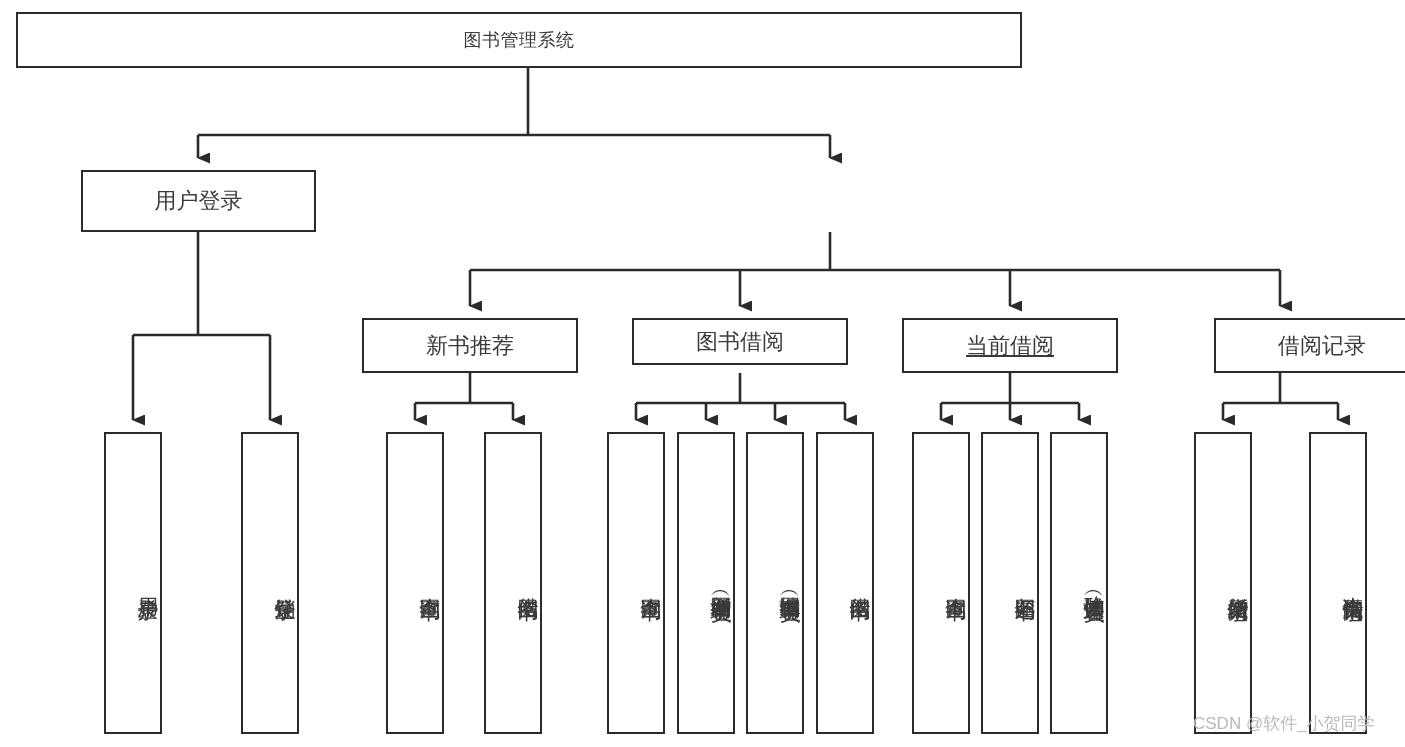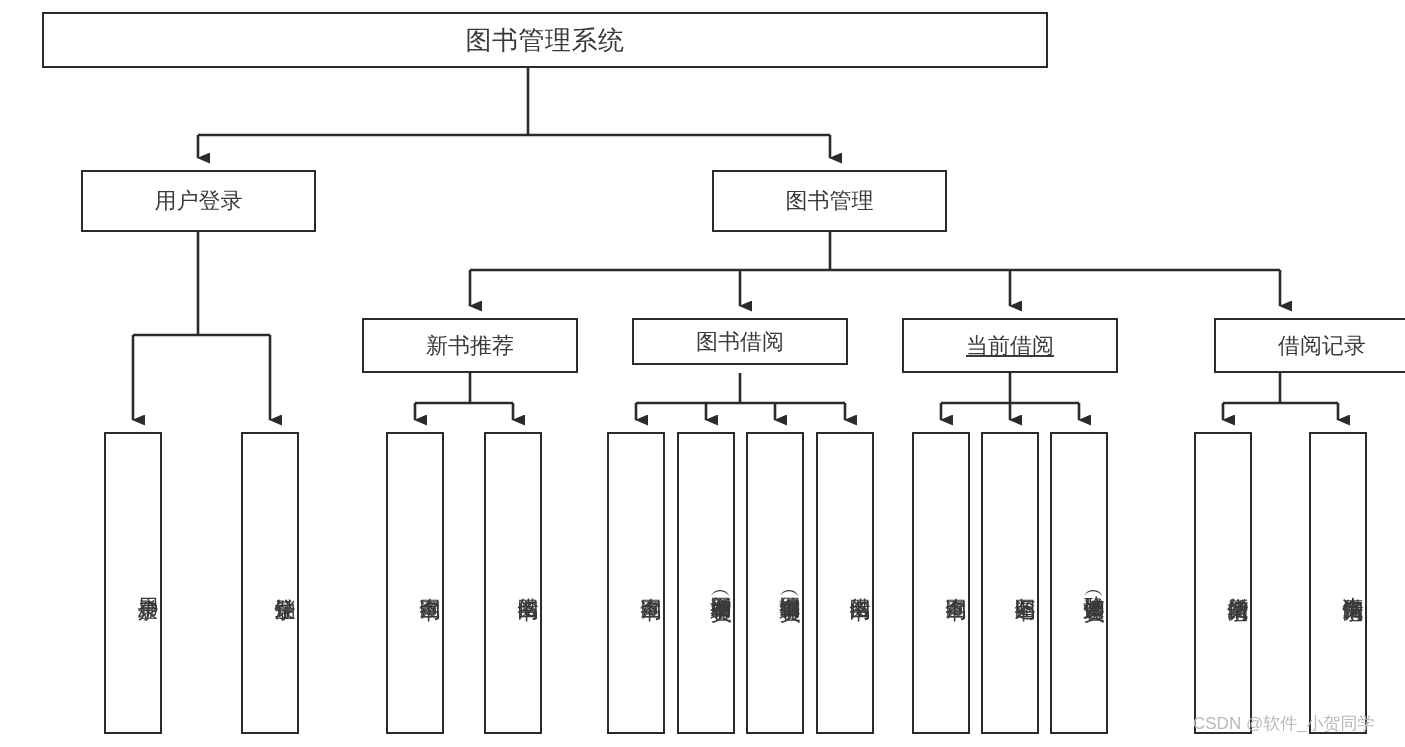--- a/index.html
+++ b/index.html
@@ -30,23 +30,22 @@
     box-sizing: border-box;
     background: #ffffff;
     border: 2.2px solid #2b2b2b;
     display: flex;
     align-items: center;
     justify-content: center;
     color: #3a3a3a;
     z-index: 2;
   }
   .node-root {
-    font-size: 26px;
+    font-size: 18px;
     letter-spacing: 0.5px;
-    margin-left: 26px;
   }
   .node-l2 {
     font-size: 22px;
   }
   .node-l3 {
     font-size: 22px;
   }
   .node-leaf {
     font-size: 21px;
     writing-mode: vertical-rl;
@@ -127,23 +126,20 @@
     </g>
   </svg>
 
   <div class="node node-root" style="left:16px; top:12px; width:1006px; height:56px;">
     <span>图书管理系统</span>
   </div>
 
   <div class="node node-l2" style="left:81px; top:170px; width:235px; height:62px;">
     <span>用户登录</span>
   </div>
-  <div class="node node-l2" style="left:712px; top:170px; width:235px; height:62px;">
-    <span>图书管理</span>
-  </div>
 
   <div class="node node-l3" style="left:362px; top:318px; width:216px; height:55px;text-align:center;">
     <span>新书推荐</span>
   </div>
   <div class="node node-l3" style="left:632px; top:318px; width:216px; height:47px;">
     <span>图书借阅</span>
   </div>
   <div class="node node-l3" style="left:902px; top:318px; width:216px; height:55px;text-decoration:underline;">
     <span>当前借阅</span>
   </div>

